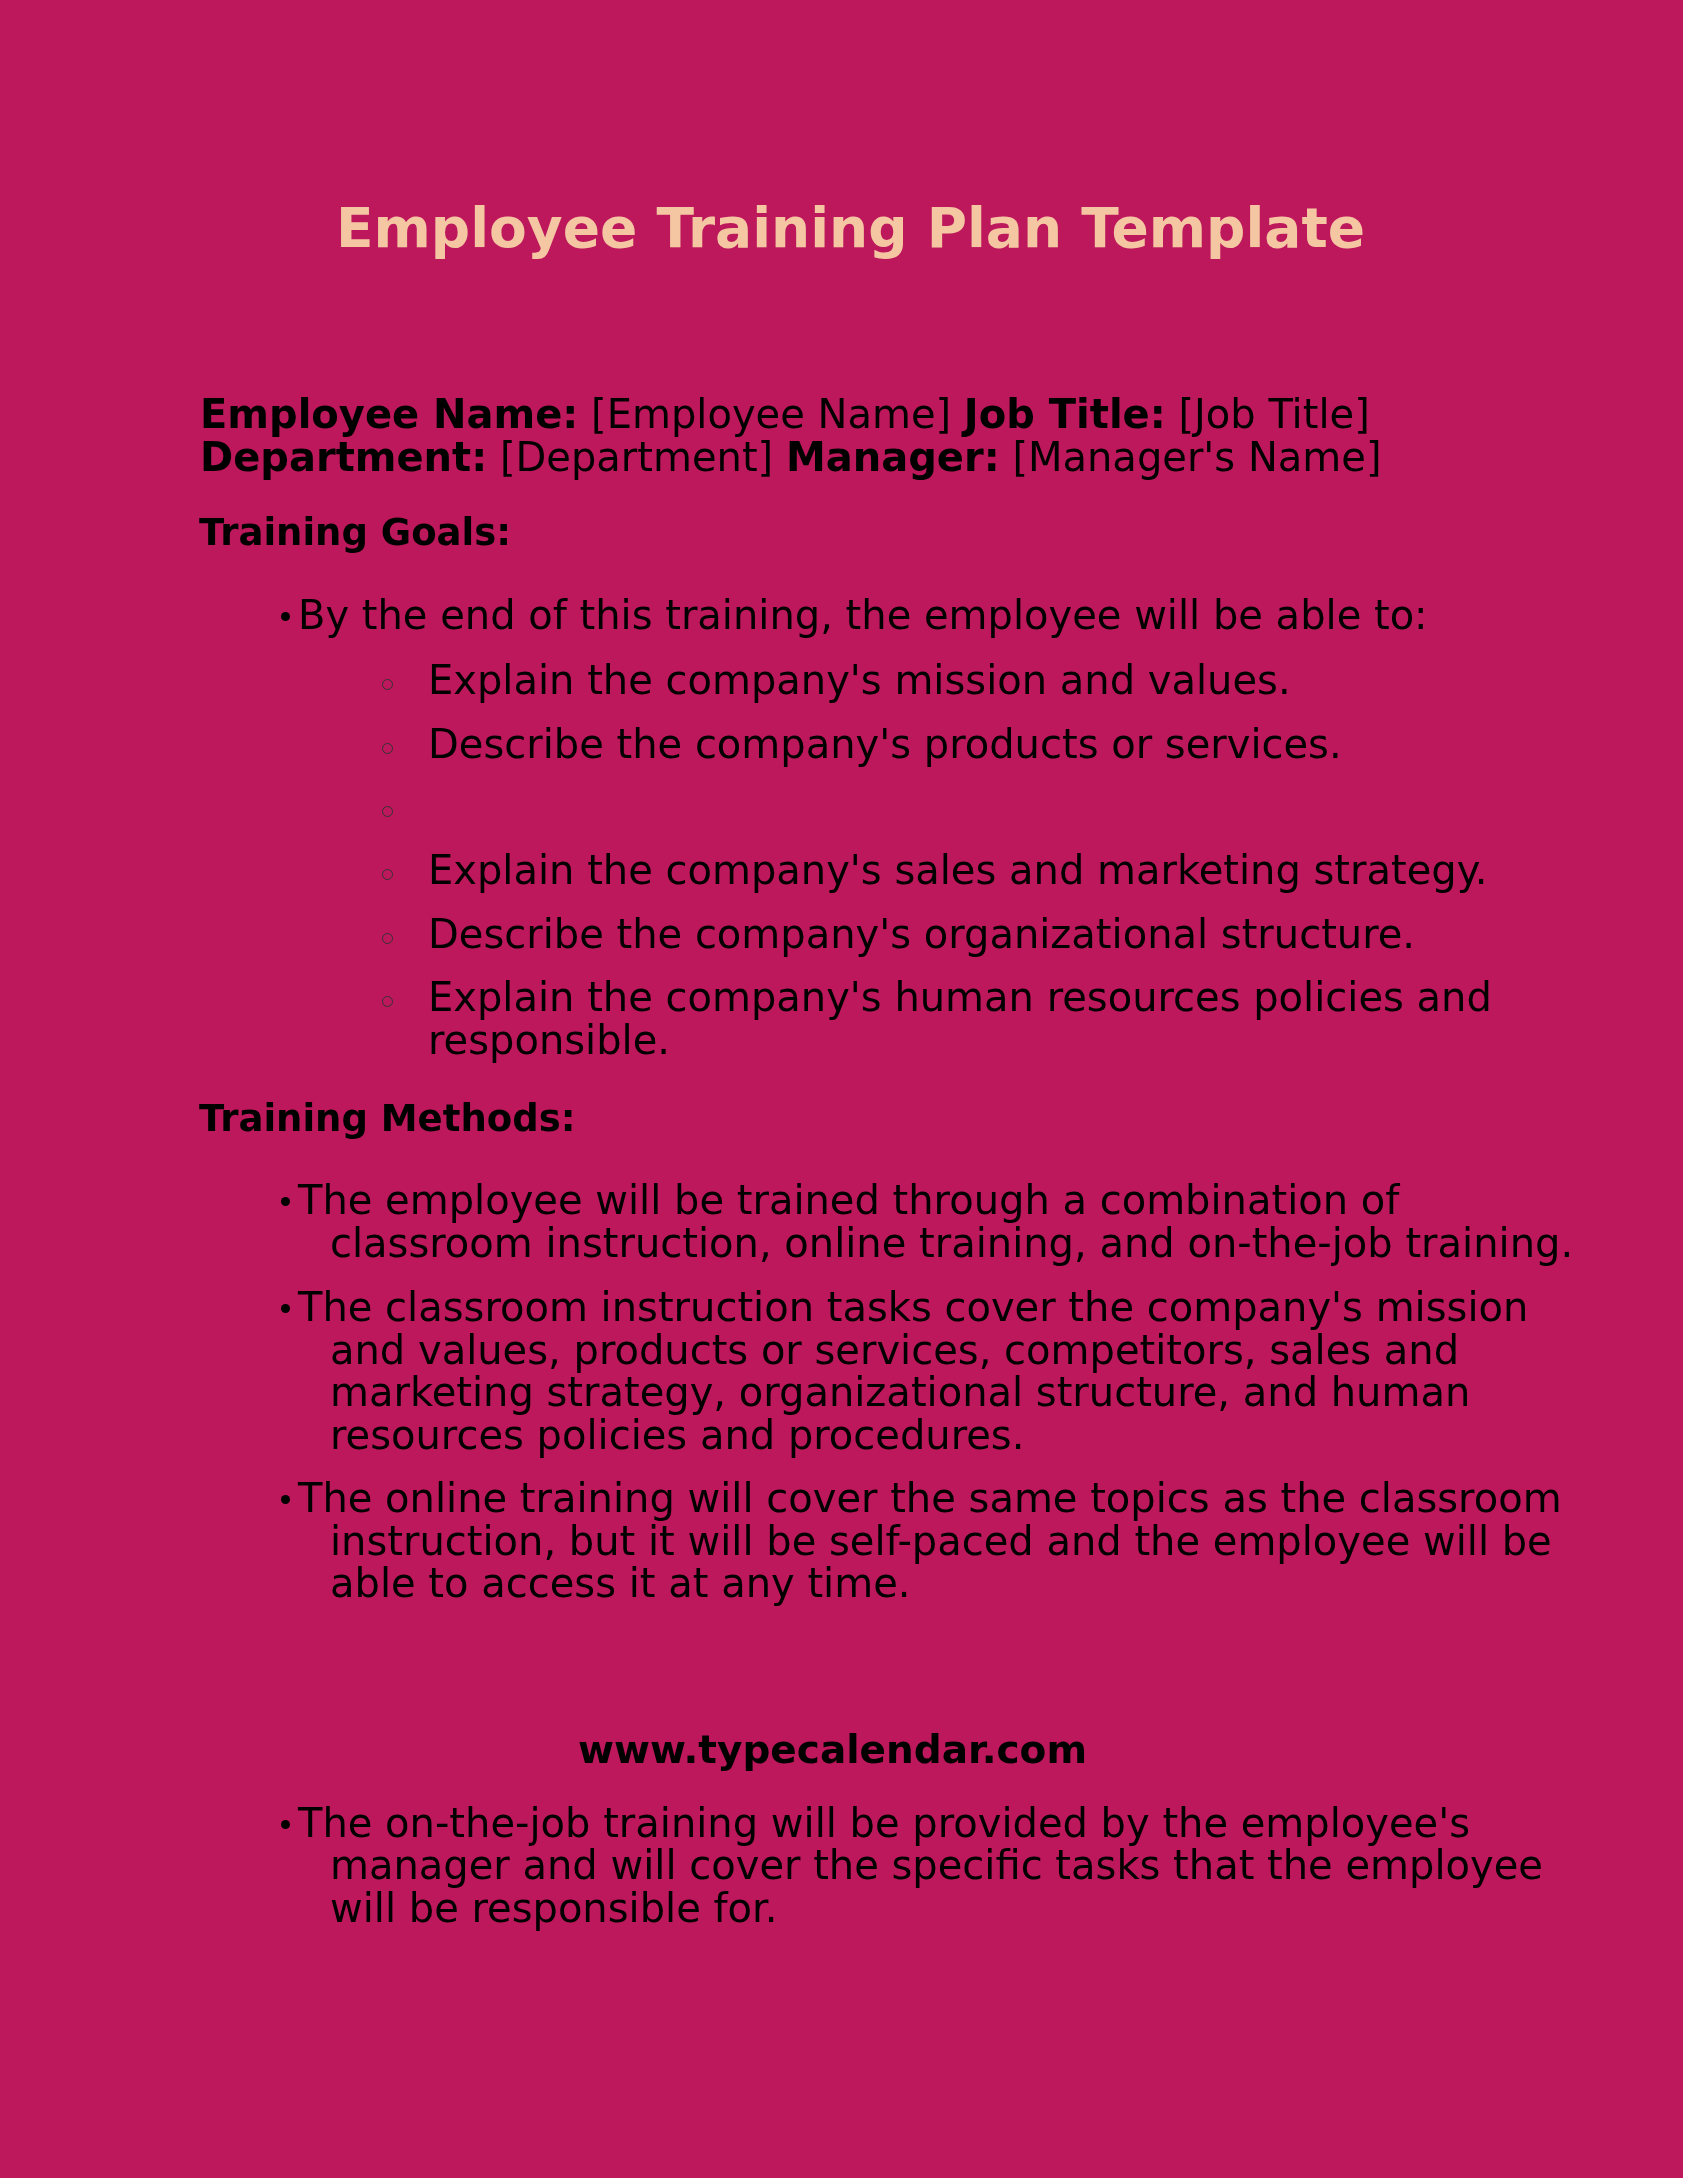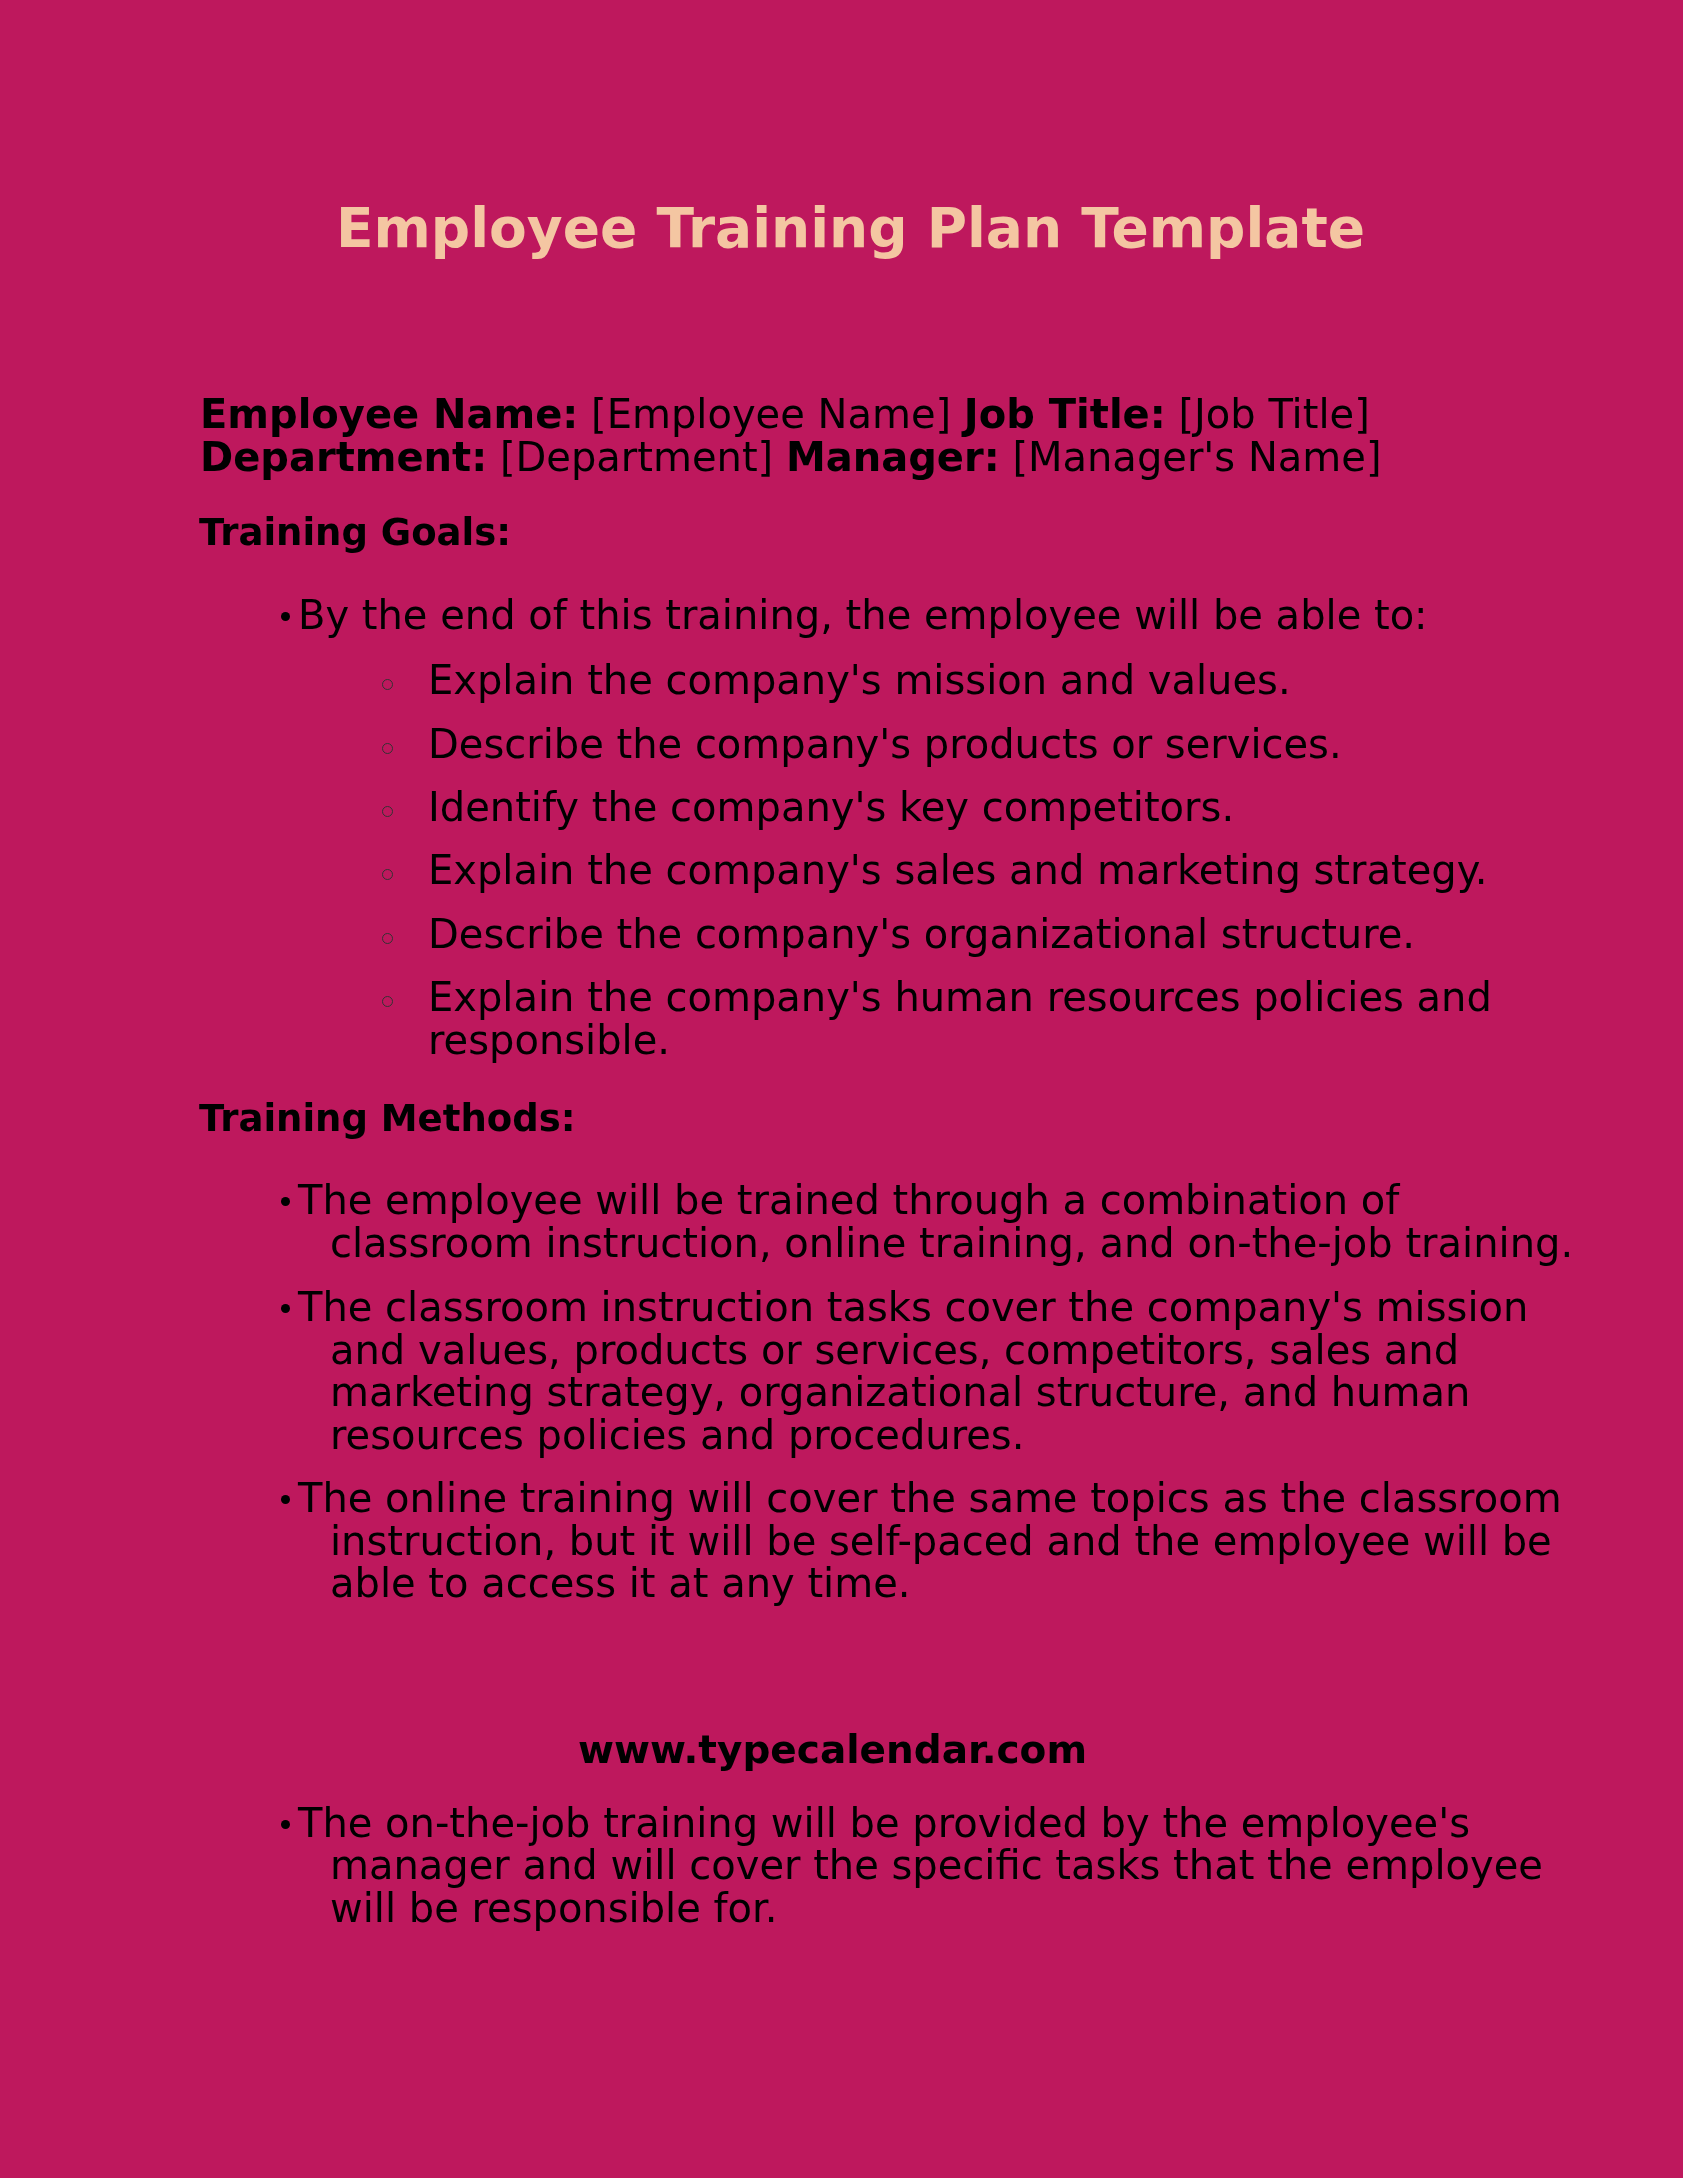--- a/index.html
+++ b/index.html
@@ -98,21 +98,20 @@
   <span class="dot" style="left:281px; top:612px;"></span>
   <div class="line" style="left:298px; top:594px;">By the end of this training, the employee will be able to:</div>
 
   <span class="circle" style="left:382px; top:679px;"></span>
   <div class="line" style="left:428px; top:659px;">Explain the company's mission and values.</div>
 
   <span class="circle" style="left:382px; top:743px;"></span>
   <div class="line" style="left:428px; top:723px;">Describe the company's products or services.</div>
 
   <span class="circle" style="left:382px; top:806px;"></span>
-  <div class="line" style="left:428px; top:786px;">Identify the company's key competitors.</div>
 
   <span class="circle" style="left:382px; top:869px;"></span>
   <div class="line" style="left:428px; top:849px;">Explain the company's sales and marketing strategy.</div>
 
   <span class="circle" style="left:382px; top:933px;"></span>
   <div class="line" style="left:428px; top:913px;">Describe the company's organizational structure.</div>
 
   <span class="circle" style="left:382px; top:996px;"></span>
   <div class="line" style="left:428px; top:976px;">Explain the company's human resources policies and</div>
   <div class="line" style="left:428px; top:1019px;">responsible.</div>

